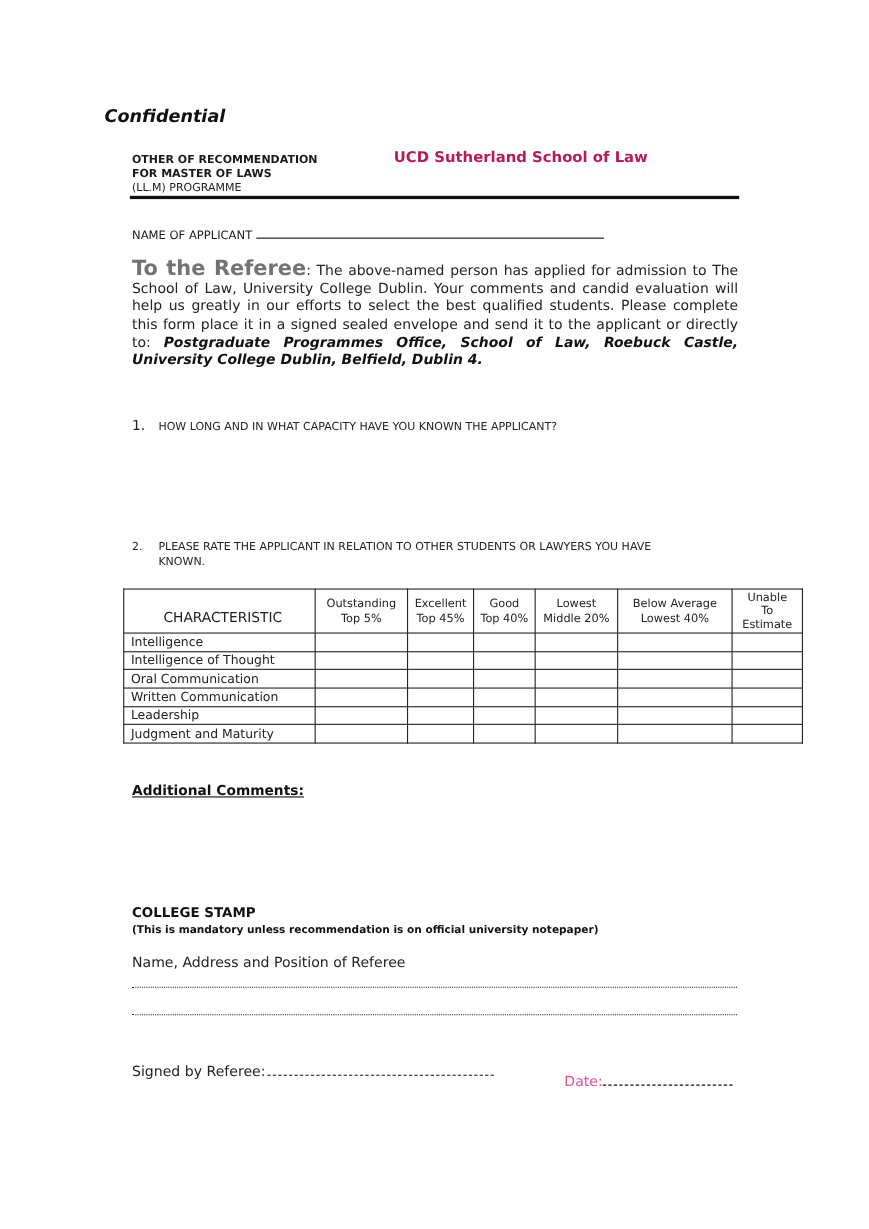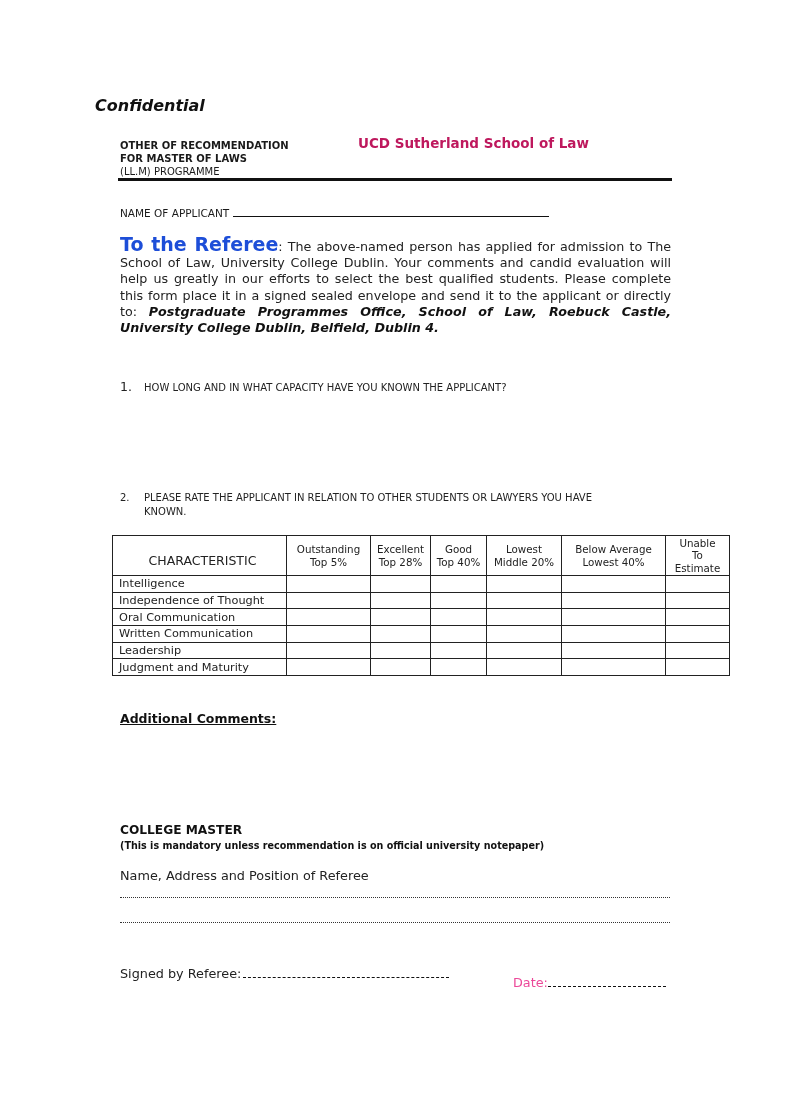--- a/index.html
+++ b/index.html
@@ -7,21 +7,21 @@
            font-family: "DejaVu Sans", sans-serif; color: #1a1a1a; }
     .abs { position: absolute; }
     .confidential { left: 95px; top: 96px; font-size: 16px; font-weight: bold; font-style: italic; color: #111; }
     .hdr-left { left: 120px; top: 139px; font-size: 10px; line-height: 13px; }
     .hdr-left .b { font-weight: bold; }
     .hdr-right { left: 358px; top: 135px; font-size: 13.5px; font-weight: bold; color: #be185d; }
     .hdr-rule { left: 118px; top: 178px; width: 554px; height: 3px; background: #111; }
     .applicant { left: 120px; top: 206px; font-size: 10.5px; }
     .applicant .line { display: inline-block; width: 316px; border-bottom: 1.3px solid #111; height: 10px; vertical-align: baseline; margin-left: 4px; }
     .referee { left: 120px; top: 236px; width: 551px; font-size: 12.7px; line-height: 16.2px; text-align: justify; color: #222; }
-    .referee .big { font-size: 19px; font-weight: bold; color: #1d4ed8; }
+    .referee .big { font-size: 19px; font-weight: bold; color: #737373; }
     .referee .bi { font-weight: bold; font-style: italic; color: #111; }
     .q { font-size: 10px; color: #222; }
     .q .num { font-size: 12.5px; display: inline-block; width: 24px; }
     .q1 { left: 120px; top: 379px; }
     .q2 { left: 120px; top: 491px; line-height: 13.5px; }
     .q2 .num { font-size: 10px; }
     .q2 .cont { padding-left: 24px; }
     table.rating { position: absolute; left: 112px; top: 535px; border-collapse: collapse; font-size: 11.3px; color: #222; }
     table.rating td, table.rating th { border: 1.4px solid #222; padding: 0 0 0 6px; }
     table.rating th { font-weight: normal; font-size: 10.3px; line-height: 12.5px; text-align: center; padding: 0; }
@@ -83,21 +83,21 @@
   </colgroup>
   <tbody>
       <tr class="head">
     <th class="char">CHARACTERISTIC</th>
     <th>
           <div>Outstanding</div>
           <div>Top 5%</div>
         </th>
     <th>
           <div>Excellent</div>
-          <div>Top 28%</div>
+          <div>Top 45%</div>
         </th>
     <th>
           <div>Good</div>
           <div>Top 40%</div>
         </th>
     <th>
           <div>Lowest</div>
           <div>Middle 20%</div>
         </th>
     <th>
@@ -113,21 +113,21 @@
   <tr class="row">
     <td>Intelligence</td>
     <td></td>
         <td></td>
         <td></td>
         <td></td>
         <td></td>
         <td></td>
   </tr>
   <tr class="row">
-    <td>Independence of Thought</td>
+    <td>Intelligence of Thought</td>
     <td></td>
         <td></td>
         <td></td>
         <td></td>
         <td></td>
         <td></td>
   </tr>
   <tr class="row">
     <td>Oral Communication</td>
     <td></td>
@@ -162,21 +162,21 @@
         <td></td>
         <td></td>
         <td></td>
         <td></td>
   </tr>
 </tbody>
   </table>
 
 <div class="abs add-comments">Additional Comments:</div>
 
-<div class="abs stamp">COLLEGE MASTER</div>
+<div class="abs stamp">COLLEGE STAMP</div>
 <div class="abs stamp-note">(This is mandatory unless recommendation is on official university notepaper)</div>
 
 <div class="abs referee-label">Name, Address and Position of Referee</div>
 <div class="abs dotline dl1"></div>
 <div class="abs dotline dl2"></div>
 
 <div class="abs signed">
   <span>Signed by Referee:</span><span class="sl"></span>
 </div>
 <div class="abs date">

